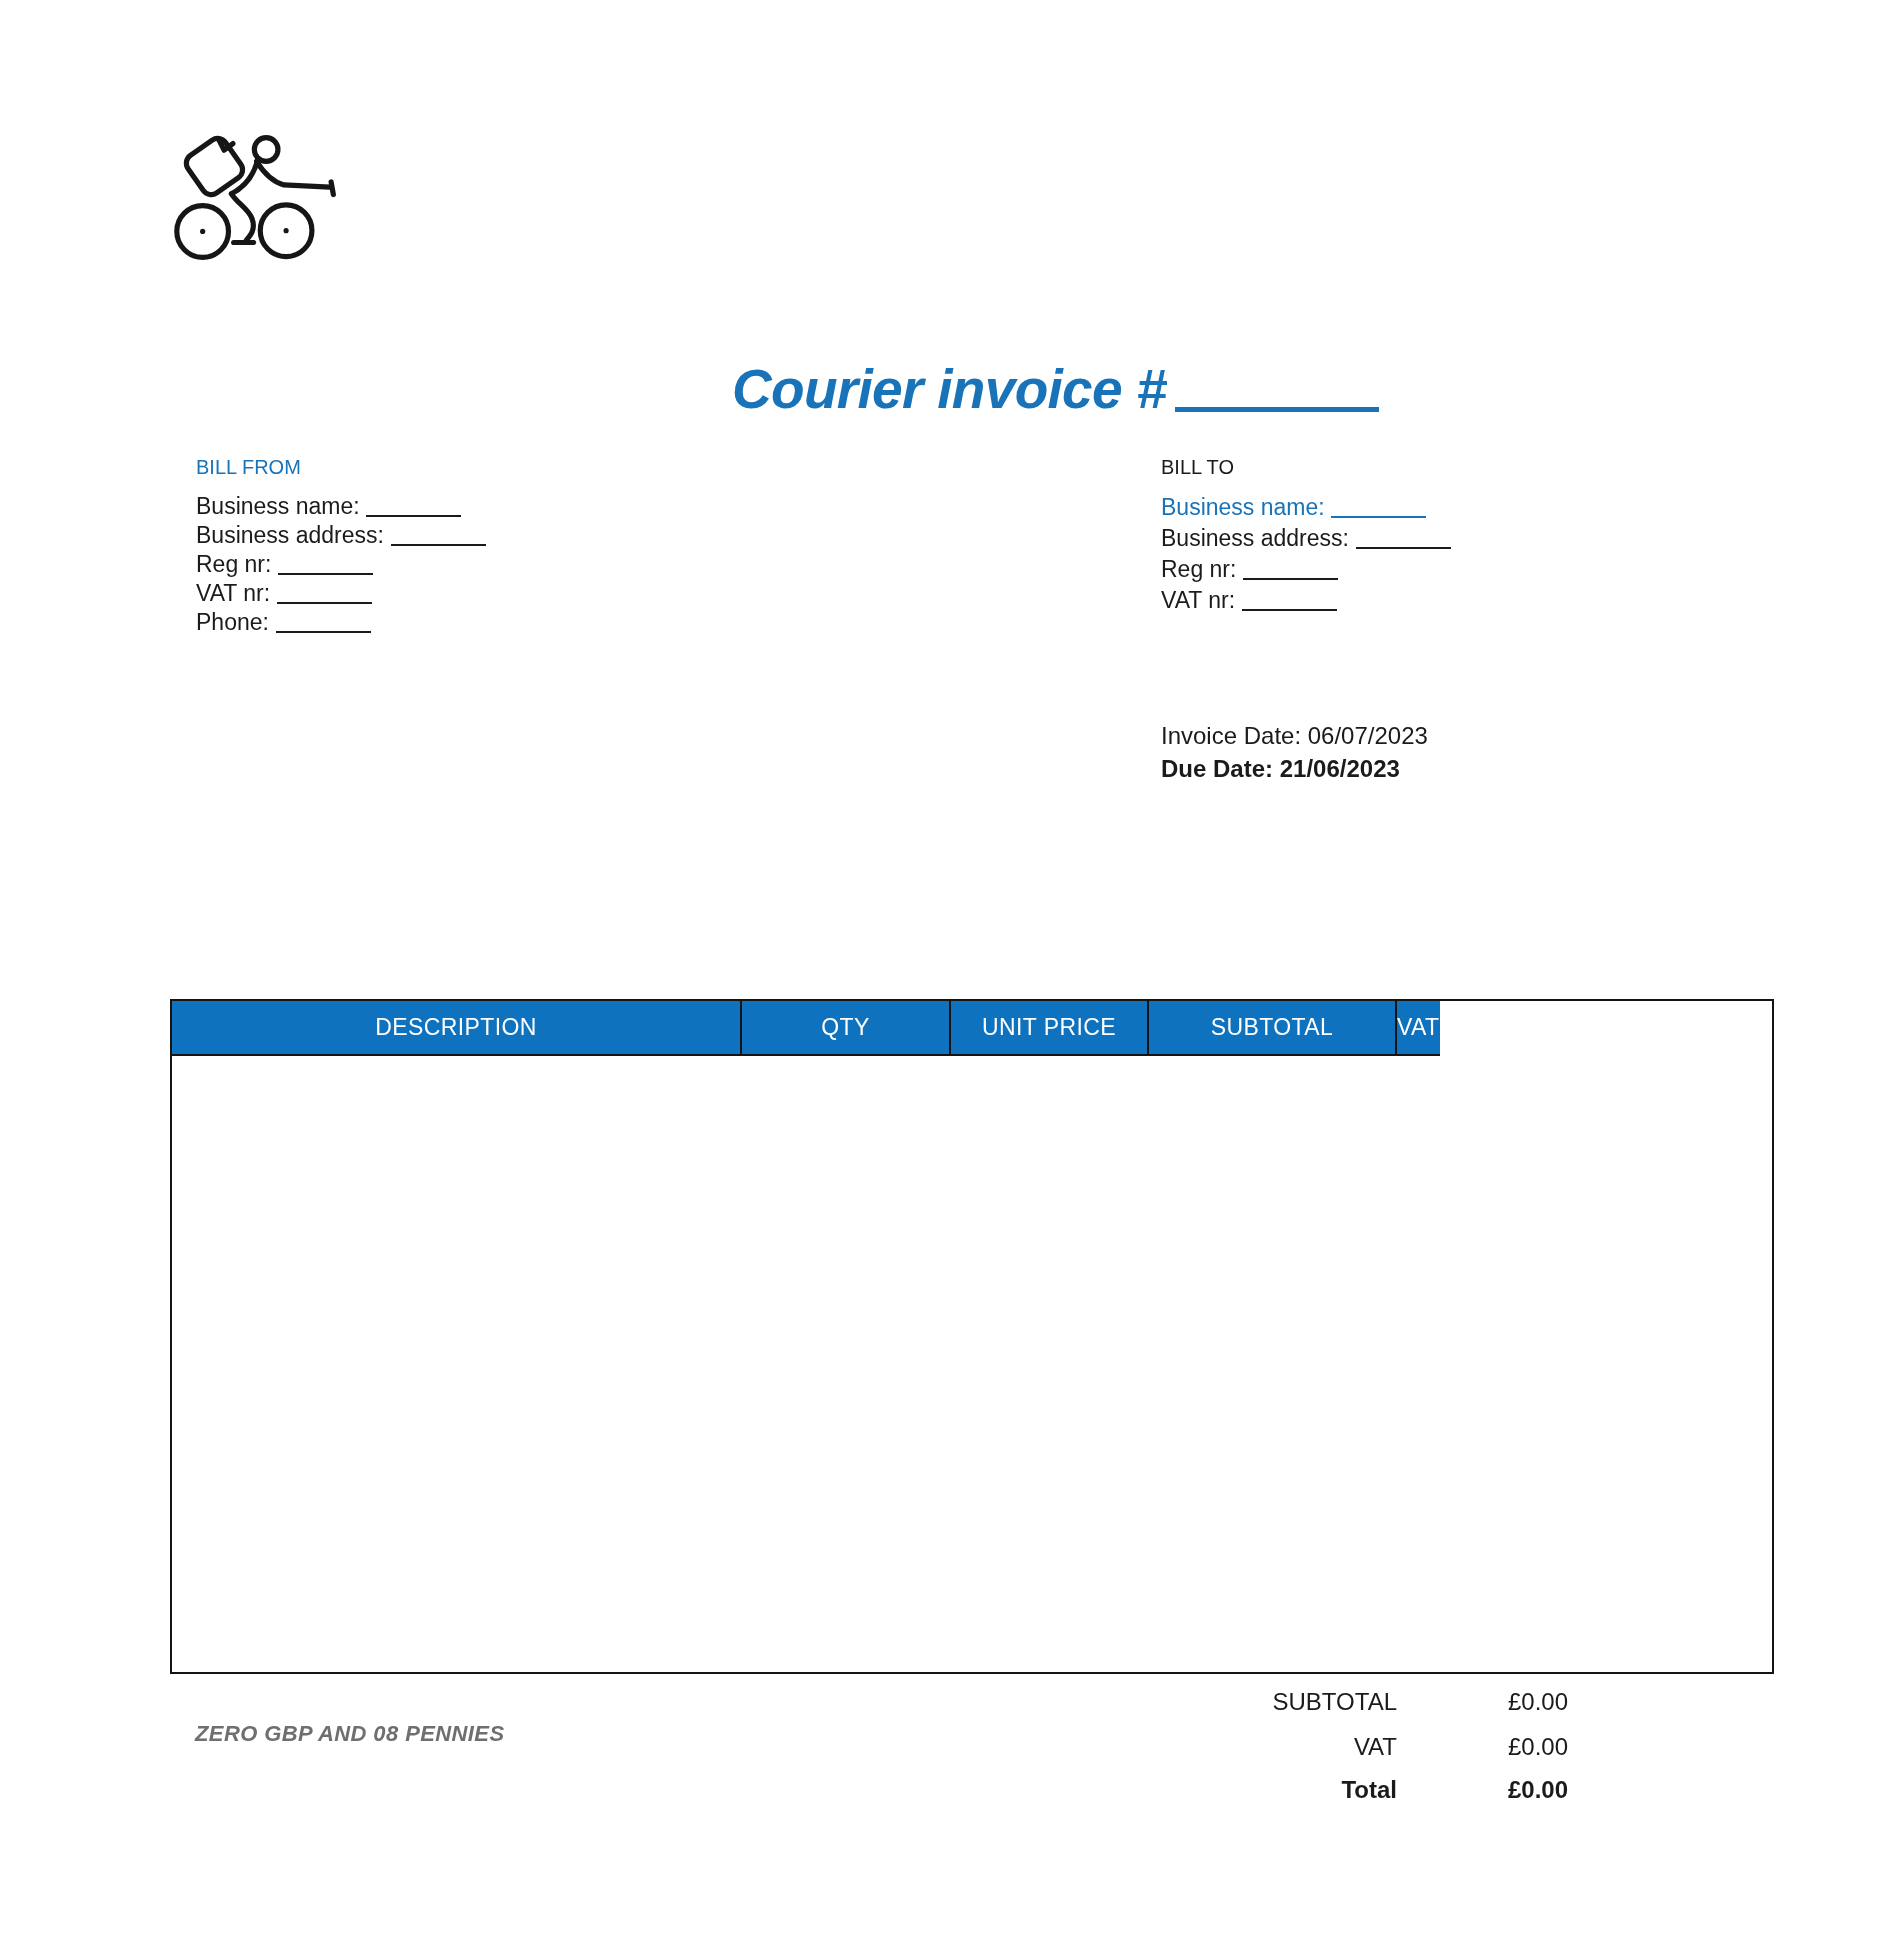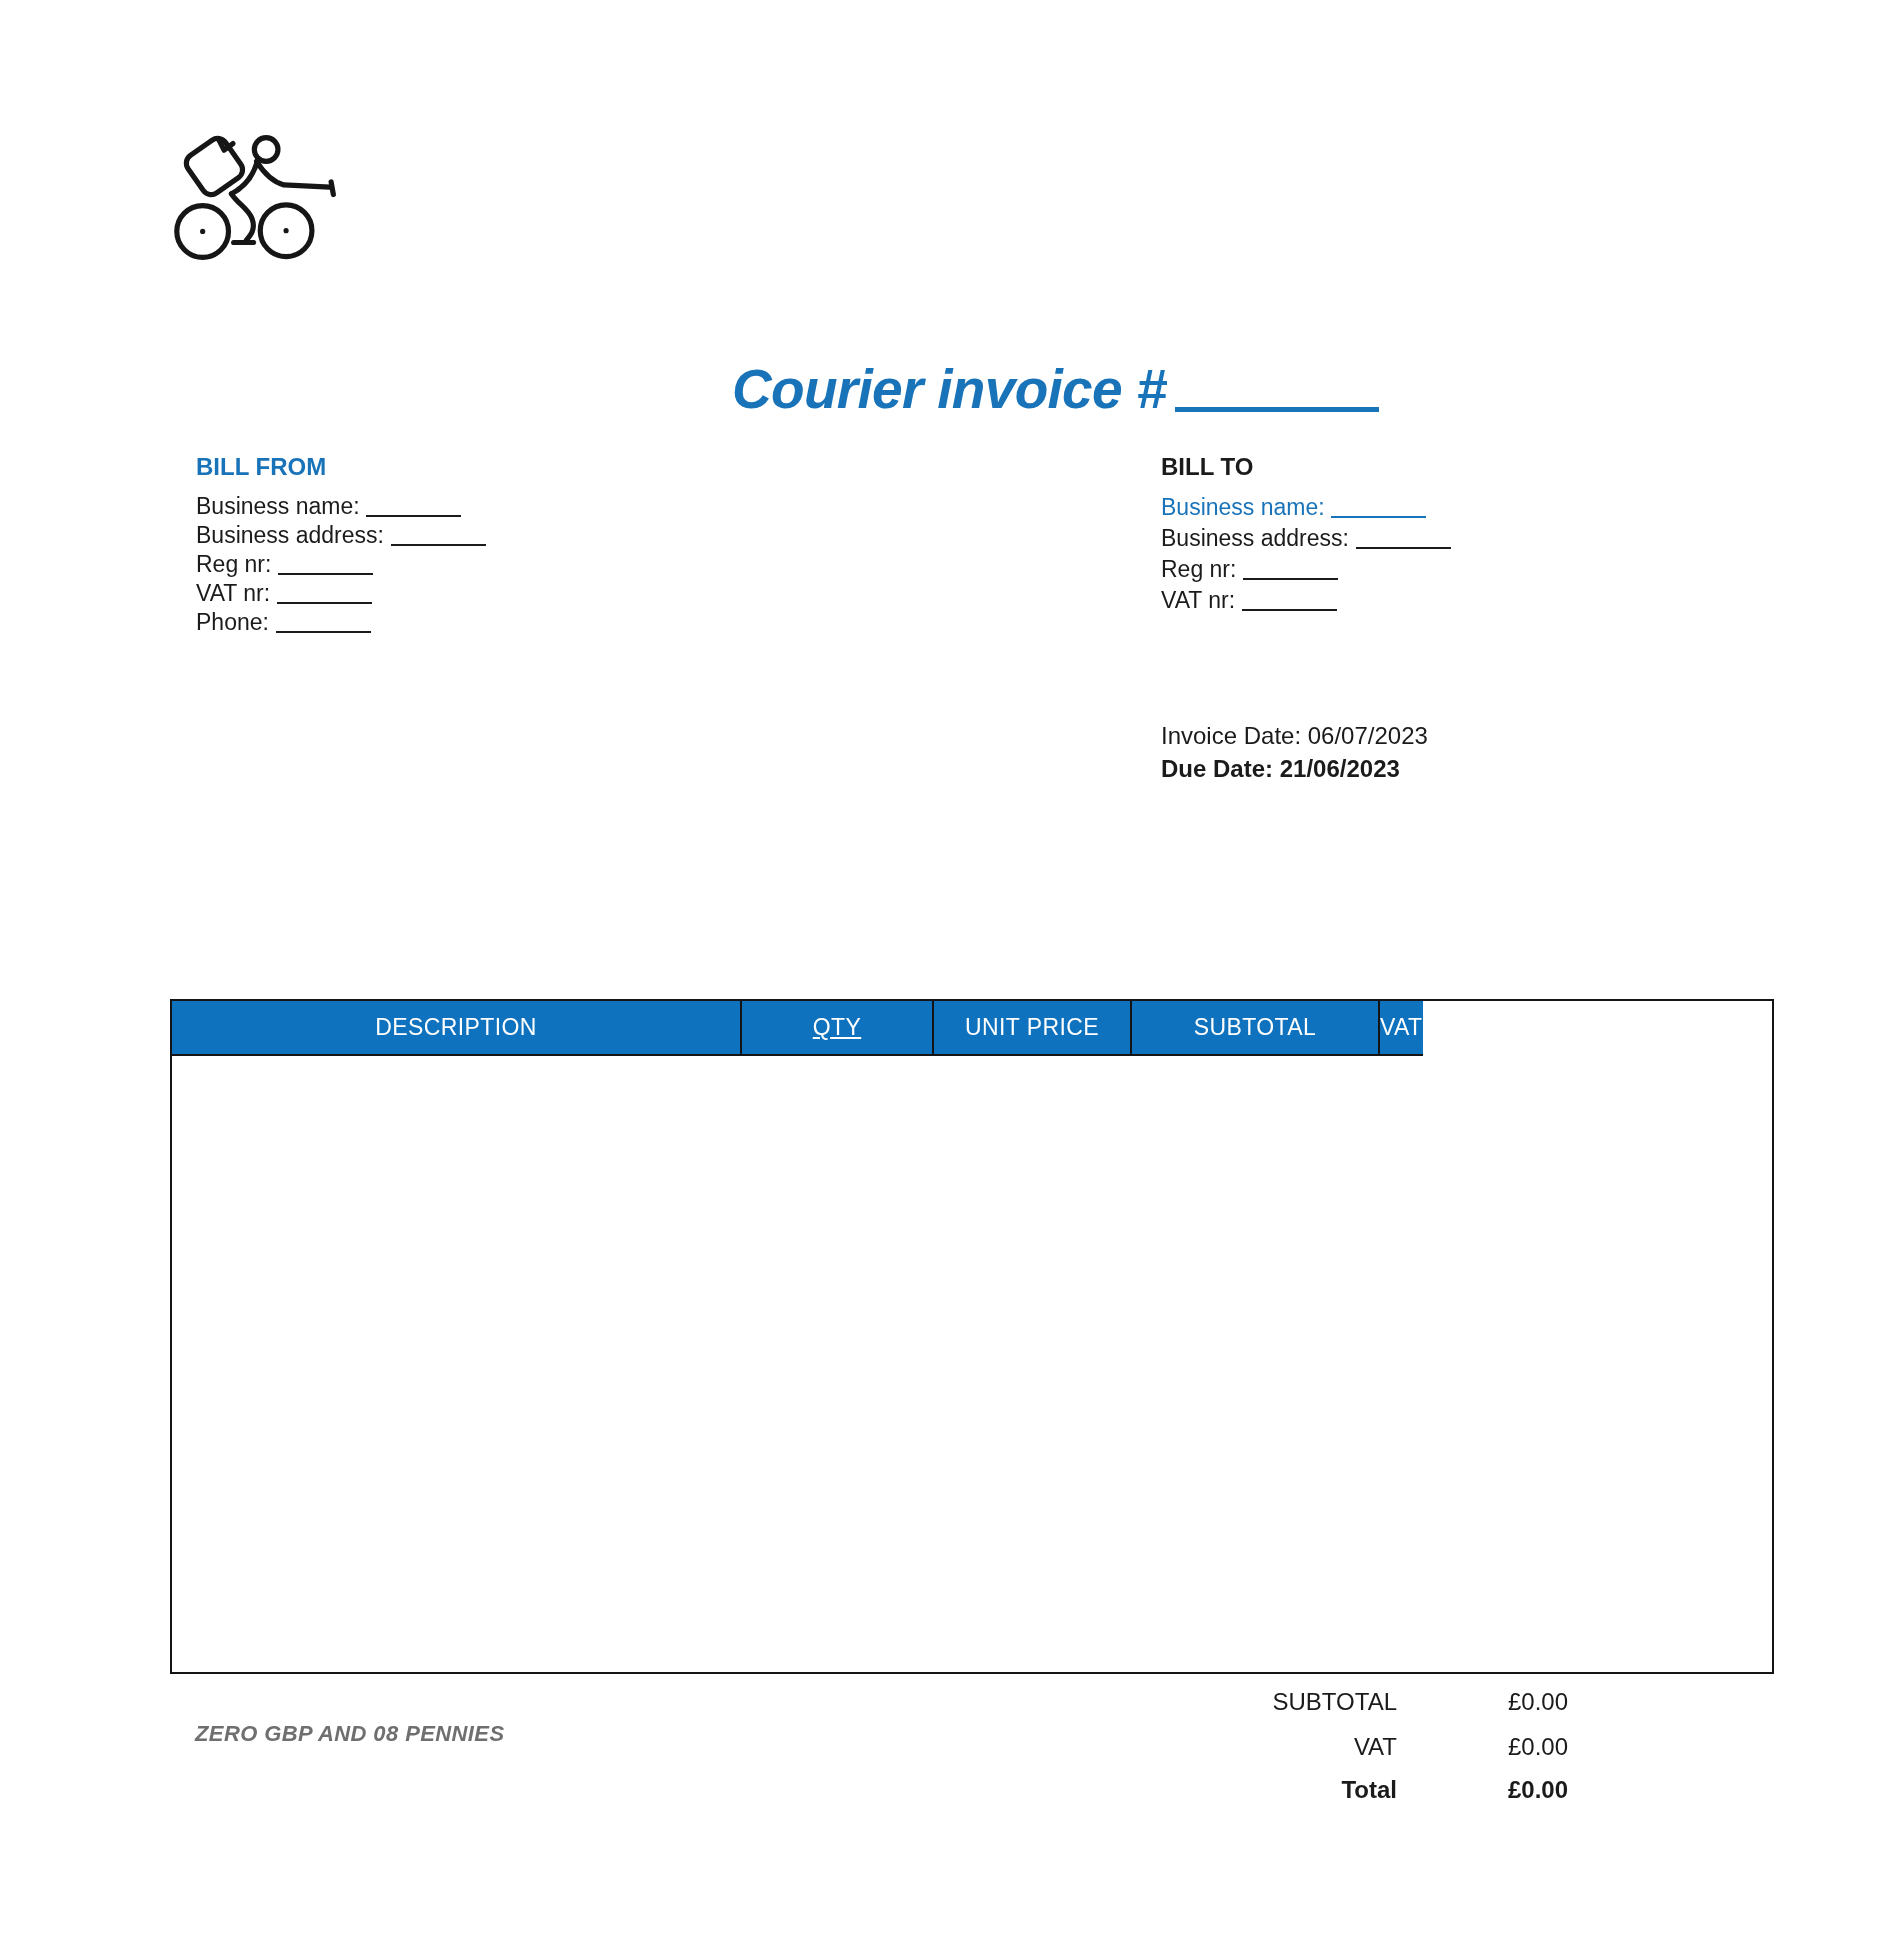--- a/index.html
+++ b/index.html
@@ -26,21 +26,21 @@
     font-size:55px;font-weight:700;font-style:italic;
     color:var(--accent);white-space:nowrap;letter-spacing:-0.7px;
   }
   .title-blank{
     display:inline-block;width:204px;height:0;
     border-bottom:5.2px solid var(--accent);
     margin-left:9px;position:relative;top:4.4px;
   }
 
   
-  .bill-heading{font-size:24px;font-weight:700;line-height:34px;}
+  .bill-heading{font-size:20px;font-weight:400;line-height:34px;}
   .bill-heading.blue{color:var(--accent);}
   .fields{font-size:23px;}
   .fields .row{white-space:nowrap;}
   .bill-from-block .fields .row{line-height:29px;}
   .bill-to-block .fields .row{line-height:31px;}
   .row.blue{color:var(--accent);}
   .blank{
     display:inline-block;width:95px;height:0;
     border-bottom:2.2px solid var(--ink);
     margin-left:6.7px;position:relative;top:3px;
@@ -60,21 +60,21 @@
   .dates-block .bold{font-weight:700;}
 
   
   .invoice-table{
     position:absolute;left:170px;top:999px;width:1604px;height:675px;
     border:2.2px solid #141414;display:flex;flex-direction:row;
   }
   .tbl-head{height:55px;display:flex;background:var(--header-bg);border-bottom:2.2px solid #141414;}
   .tbl-body{flex:1;display:flex;}
   .c1{width:570px;}
-  .c2{width:192px;text-decoration:underline;}
+  .c2{width:209px;}
   .c3{width:198px;}
   .c4{width:248px;}
   .c5{flex:1;}
   .hcell{
     display:flex;align-items:center;justify-content:center;
     color:#ffffff;font-size:23px;letter-spacing:0.4px;
     border-right:2.2px solid #141414;
   }
   .hcell:last-child{border-right:none;}
   .bcell{border-right:2.2px solid #141414;}

